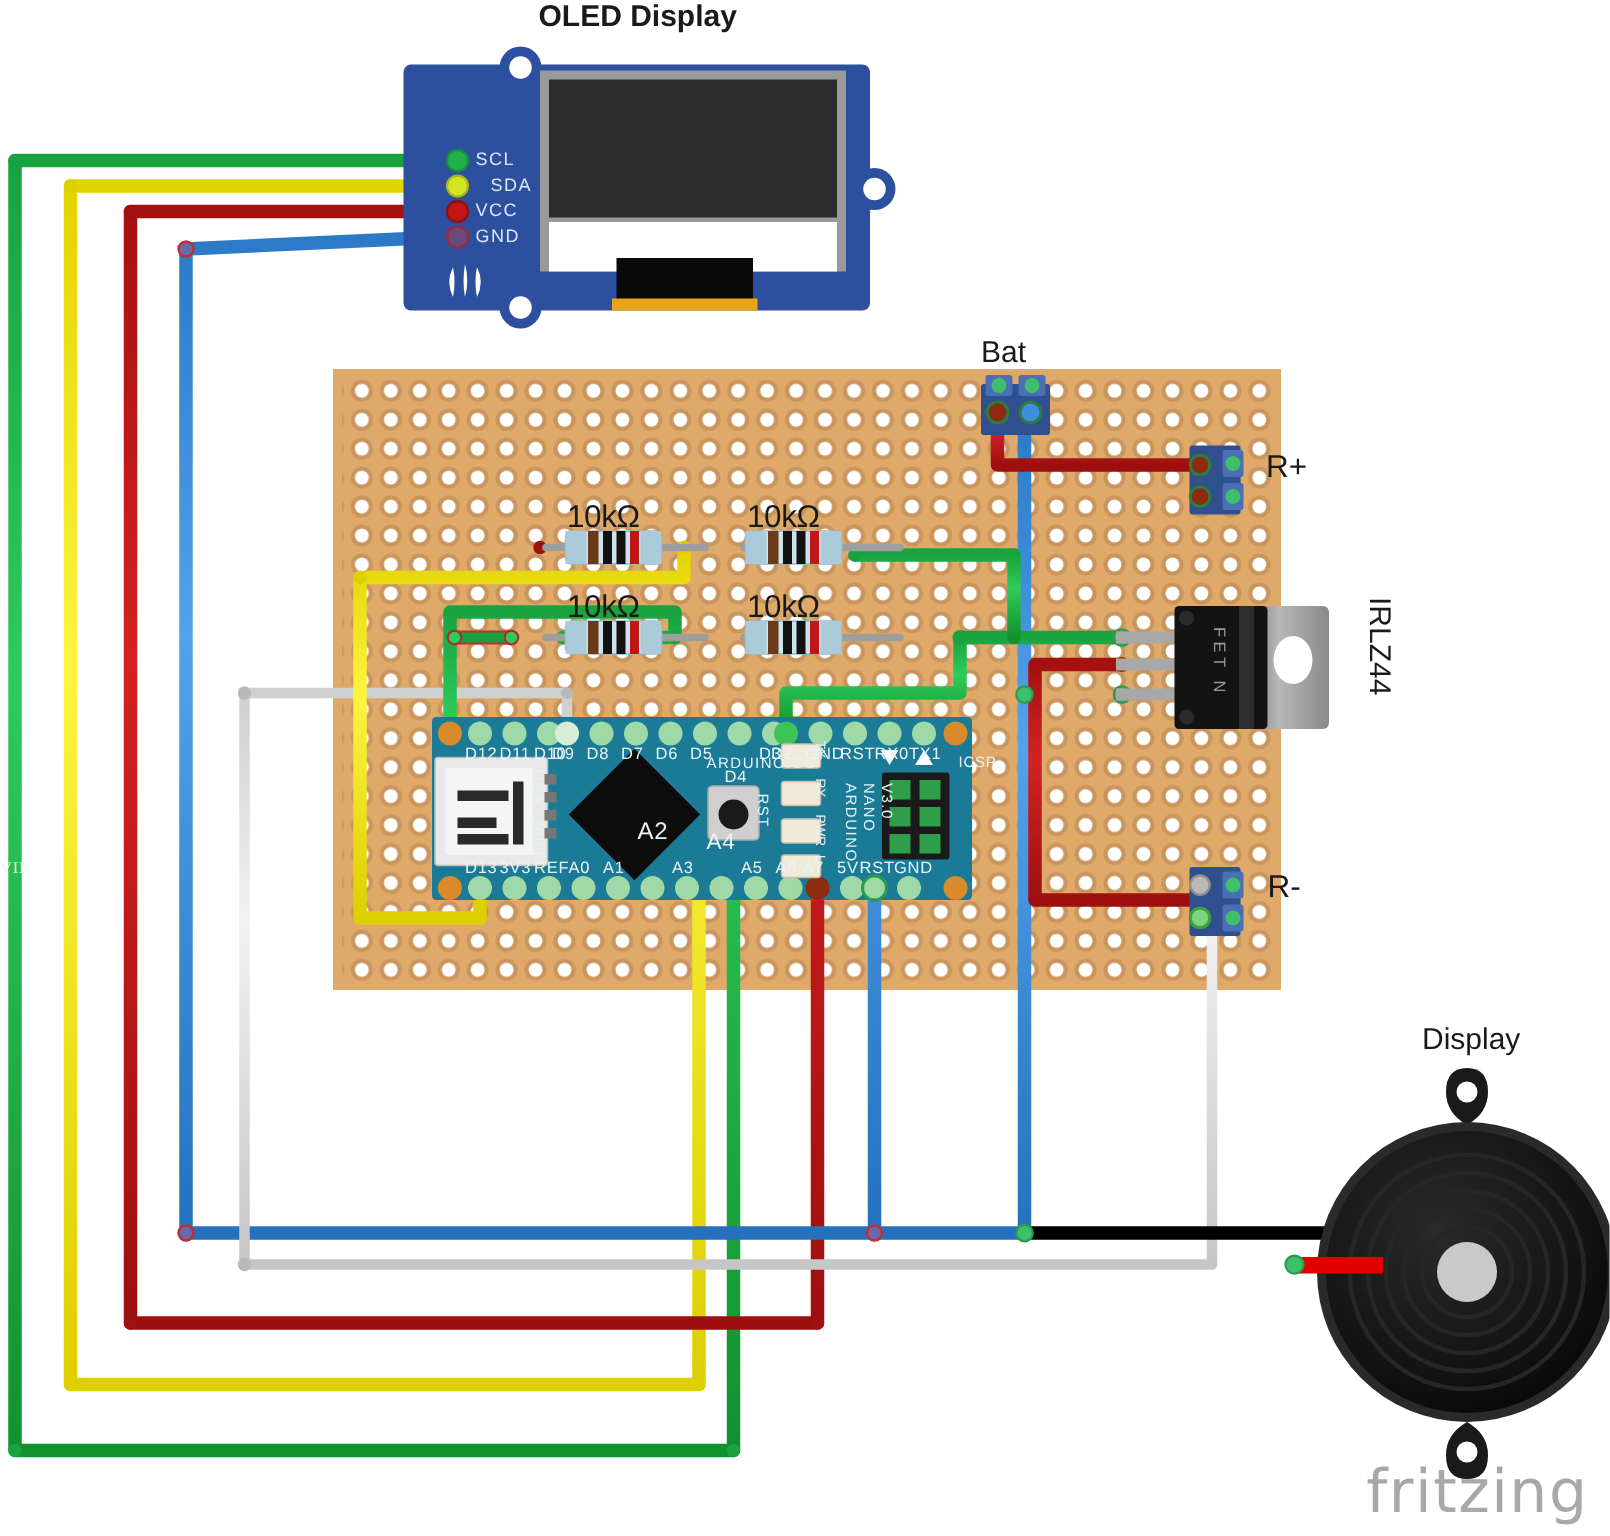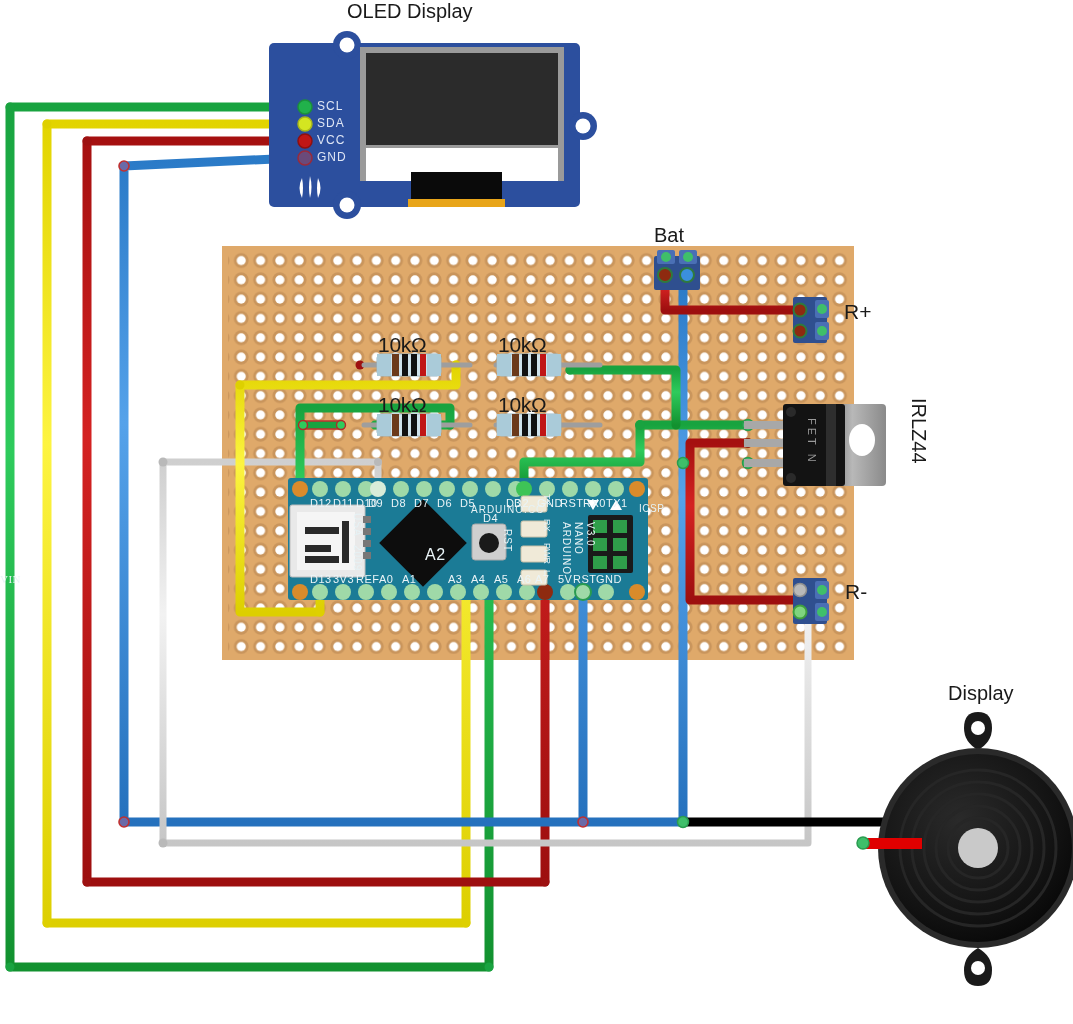--- a/index.html
+++ b/index.html
@@ -363,39 +363,39 @@
       <circle cx="978" cy="848" r="30"></circle>
     </g>
     <circle cx="978" cy="848" r="20" fill="#c9c9c9"></circle>
 
     <rect x="862" y="838" width="60" height="11" fill="#e00000"></rect>
     <circle cx="863" cy="843" r="6" fill="#3fbf6a" stroke="#2a9c50" stroke-width="1.5"></circle>
   </g>
 
 </svg>
 
-<div class="lbl lbl-comp" style="left:347px;top:0px;">OLED Display</div>
+<div class="lbl lbl-comp" style="left:359px;top:0px;font-weight:bold;">OLED Display</div>
 
 <div class="lbl lbl-comp" style="left:654px;top:224px;">Bat</div>
 
 <div class="lbl lbl-term" style="left:844px;top:300px;">R+</div>
 
 <div class="lbl lbl-term" style="left:845px;top:580px;">R-</div>
 
 <div class="lbl lbl-comp" style="left:948px;top:682px;">Display</div>
 
 <div class="lbl lbl-comp lbl-rot" style="left:930px;top:398px;transform:rotate(90deg);">IRLZ44</div>
 
 <div class="lbl lbl-res" style="left:378px;top:333px;">10kΩ</div>
 <div class="lbl lbl-res" style="left:498px;top:333px;">10kΩ</div>
 <div class="lbl lbl-res" style="left:378px;top:393px;">10kΩ</div>
 <div class="lbl lbl-res" style="left:498px;top:393px;">10kΩ</div>
 
 <div class="lbl" style="left:317px;top:99px;font-size:12px;color:#dfe6f5;letter-spacing:1px;">SCL</div>
-<div class="lbl" style="left:317px;top:116px;font-size:12px;color:#dfe6f5;letter-spacing:1px;">SDA</div>
+<div class="lbl" style="left:327px;top:116px;font-size:12px;color:#dfe6f5;letter-spacing:1px;">SDA</div>
 <div class="lbl" style="left:317px;top:133px;font-size:12px;color:#dfe6f5;letter-spacing:1px;">VCC</div>
 <div class="lbl" style="left:317px;top:150px;font-size:12px;color:#dfe6f5;letter-spacing:1px;">GND</div>
 
 <div id="nano-top-labels">
       <div class="lbl" style="left: 310px; top: 497px; font-size: 11px; color: rgb(234, 244, 247); letter-spacing: 0.5px;">D12</div>
       <div class="lbl" style="left: 333px; top: 497px; font-size: 11px; color: rgb(234, 244, 247); letter-spacing: 0.5px;">D11</div>
       <div class="lbl" style="left: 356px; top: 497px; font-size: 11px; color: rgb(234, 244, 247); letter-spacing: 0.5px;">D10</div>
       <div class="lbl" style="left: 368px; top: 497px; font-size: 11px; color: rgb(234, 244, 247); letter-spacing: 0.5px;">D9</div>
       <div class="lbl" style="left: 391px; top: 497px; font-size: 11px; color: rgb(234, 244, 247); letter-spacing: 0.5px;">D8</div>
       <div class="lbl" style="left: 414px; top: 497px; font-size: 11px; color: rgb(234, 244, 247); letter-spacing: 0.5px;">D7</div>
@@ -410,21 +410,21 @@
       <div class="lbl" style="left: 606px; top: 497px; font-size: 11px; color: rgb(234, 244, 247); letter-spacing: 0.5px;">TX1</div>
     </div>
 <div id="nano-bottom-labels">
       <div class="lbl" style="left: 310px; top: 573px; font-size: 11px; color: rgb(234, 244, 247); letter-spacing: 0.5px;">D13</div>
       <div class="lbl" style="left: 333px; top: 573px; font-size: 11px; color: rgb(234, 244, 247); letter-spacing: 0.5px;">3V3</div>
       <div class="lbl" style="left: 356px; top: 573px; font-size: 11px; color: rgb(234, 244, 247); letter-spacing: 0.5px;">REF</div>
       <div class="lbl" style="left: 379px; top: 573px; font-size: 11px; color: rgb(234, 244, 247); letter-spacing: 0.5px;">A0</div>
       <div class="lbl" style="left: 402px; top: 573px; font-size: 11px; color: rgb(234, 244, 247); letter-spacing: 0.5px;">A1</div>
       <div class="lbl" style="left: 425px; top: 546px; font-size: 16px; color: rgb(234, 244, 247); letter-spacing: 0.5px; text-align: right;">A2</div>
       <div class="lbl" style="left: 448px; top: 573px; font-size: 11px; color: rgb(234, 244, 247); letter-spacing: 0.5px;">A3</div>
-      <div class="lbl" style="left: 471px; top: 573px; font-size: 11px; color: rgb(234, 244, 247); letter-spacing: 0.5px;">A4</div>
+      <div class="lbl" style="left: 471px; top: 553px; font-size: 15px; color: rgb(234, 244, 247); letter-spacing: 0.5px;">A4</div>
       <div class="lbl" style="left: 494px; top: 573px; font-size: 11px; color: rgb(234, 244, 247); letter-spacing: 0.5px;">A5</div>
       <div class="lbl" style="left: 517px; top: 573px; font-size: 11px; color: rgb(234, 244, 247); letter-spacing: 0.5px;">A6</div>
       <div class="lbl" style="left: 535px; top: 573px; font-size: 11px; color: rgb(234, 244, 247); letter-spacing: 0.5px;">A7</div>
       <div class="lbl" style="left: 558px; top: 573px; font-size: 11px; color: rgb(234, 244, 247); letter-spacing: 0.5px;">5V</div>
       <div class="lbl" style="left: 573px; top: 573px; font-size: 11px; color: rgb(234, 244, 247); letter-spacing: 0.5px;">RST</div>
       <div class="lbl" style="left: 596px; top: 573px; font-size: 11px; color: rgb(234, 244, 247); letter-spacing: 0.5px;">GND</div>
       <div class="lbl" style="top: 573px; font-size: 11px; color: rgb(234, 244, 247); letter-spacing: 0.5px; font-family: Liberation Serif, serif;">VIN</div>
     </div>
 
 <div class="lbl" style="left:471px;top:504px;font-size:10px;color:#e6f2f5;letter-spacing:1px;">ARDUINO.CC</div>
@@ -437,14 +437,15 @@
 <div class="lbl lbl-rot" style="left:552px;top:519px;font-size:9px;color:#e6f2f5;transform:rotate(90deg);">RX</div>
 <div class="lbl lbl-rot" style="left:552px;top:543px;font-size:9px;color:#e6f2f5;transform:rotate(90deg);">PWR</div>
 <div class="lbl lbl-rot" style="left:552px;top:570px;font-size:9px;color:#e6f2f5;transform:rotate(90deg);">L</div>
 
 <div class="lbl lbl-rot" style="left:572px;top:522px;font-size:10px;color:#e6f2f5;transform:rotate(90deg);letter-spacing:1px;">ARDUINO</div>
 <div class="lbl lbl-rot" style="left:584px;top:522px;font-size:10px;color:#e6f2f5;transform:rotate(90deg);letter-spacing:1px;">NANO</div>
 <div class="lbl lbl-rot" style="left:596px;top:522px;font-size:10px;color:#e6f2f5;transform:rotate(90deg);letter-spacing:1px;">V3.0</div>
 
 <div class="lbl lbl-rot" style="left:818px;top:418px;font-size:11px;color:#9a9a9a;transform:rotate(90deg);letter-spacing:3px;">FET N</div>
 
+<div class="wm">fritzing</div>
 
 </div>
 
 </body></html>

